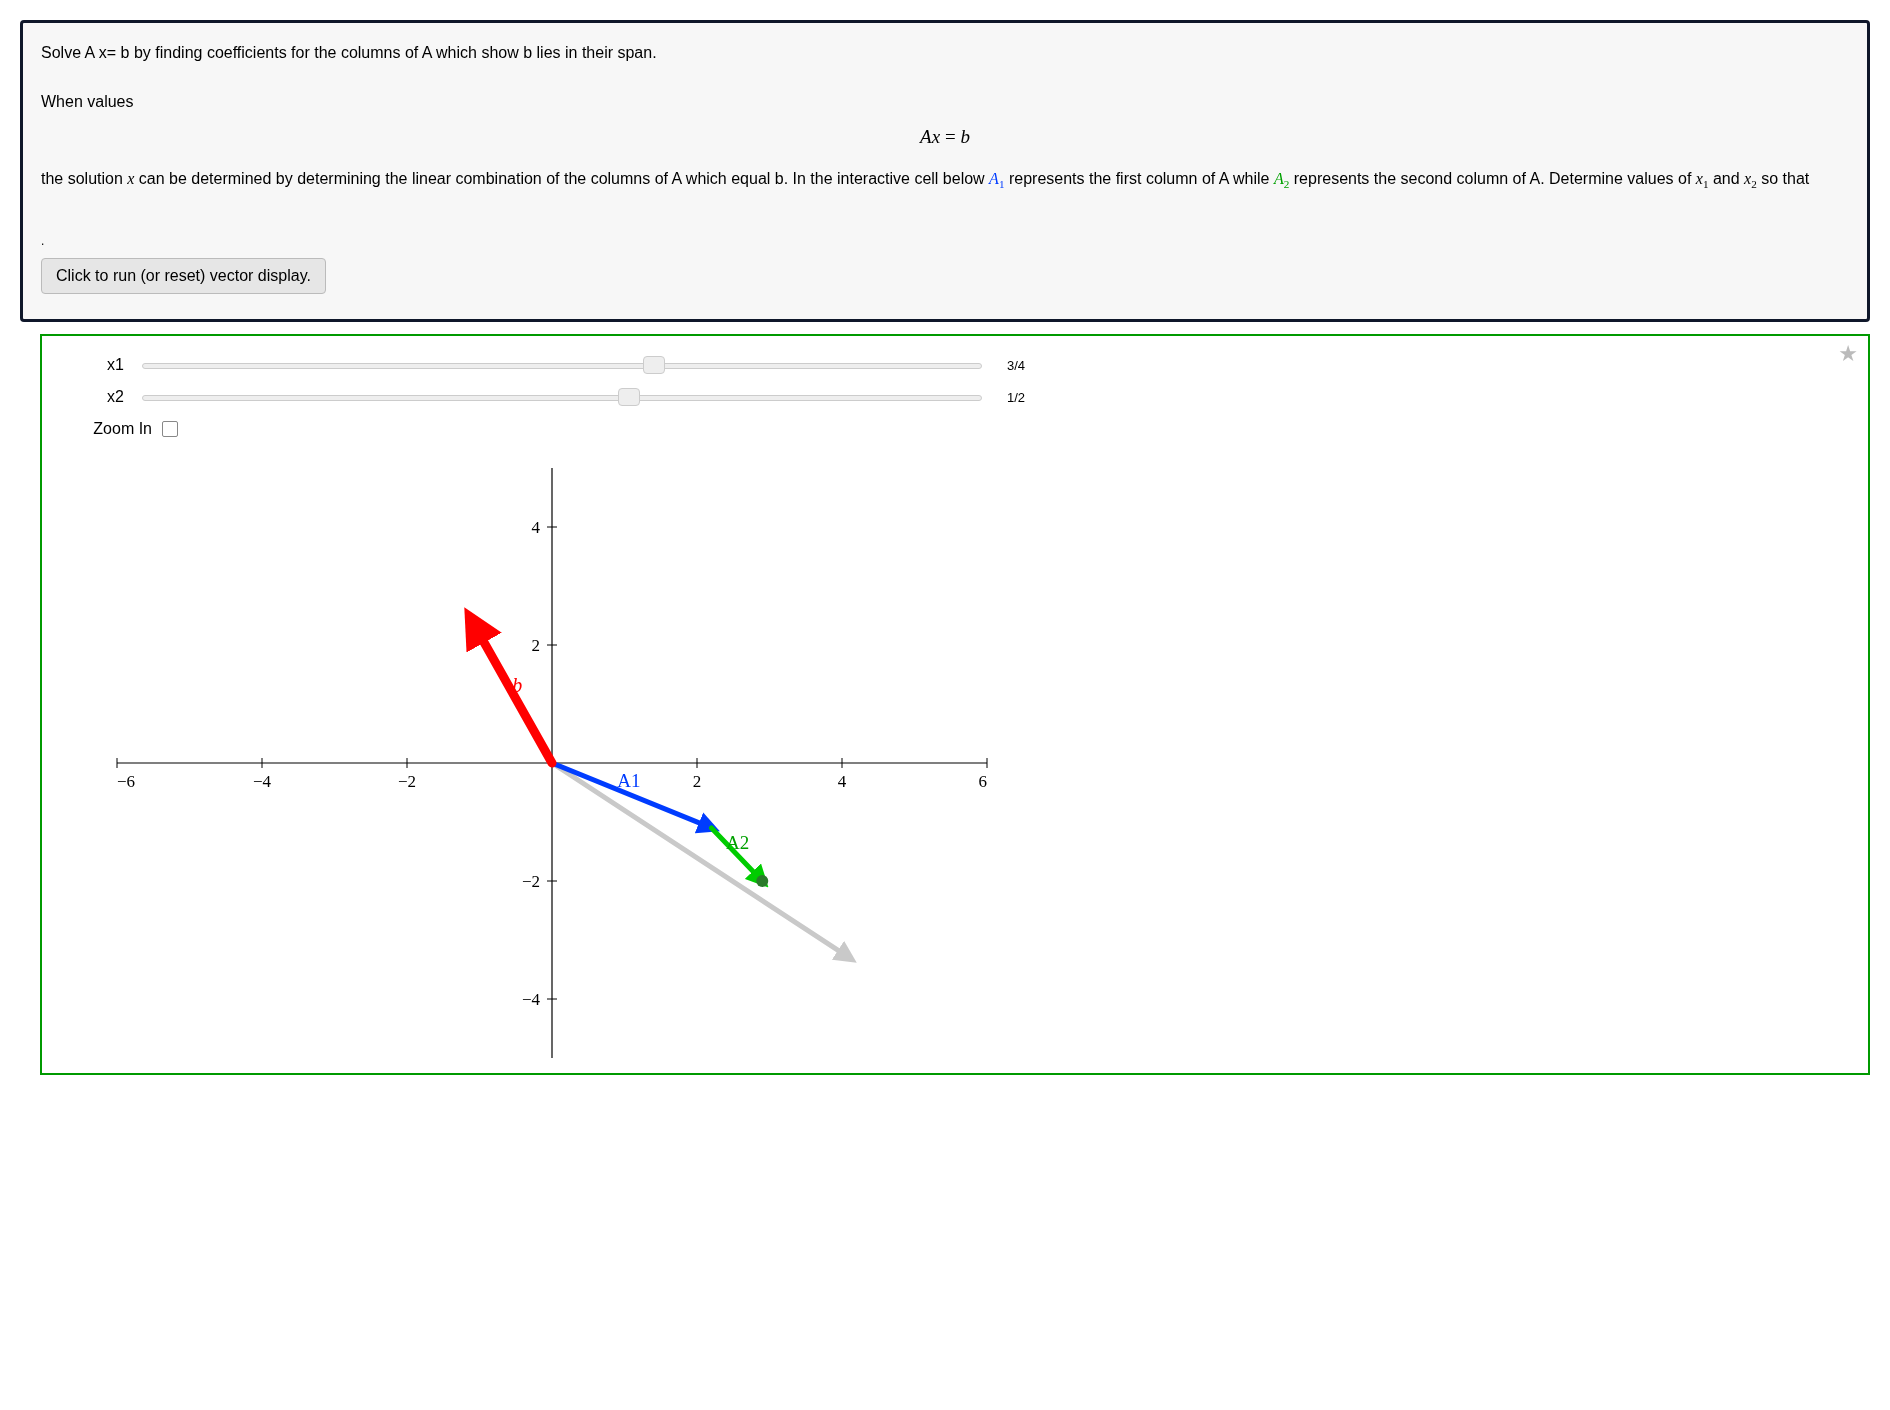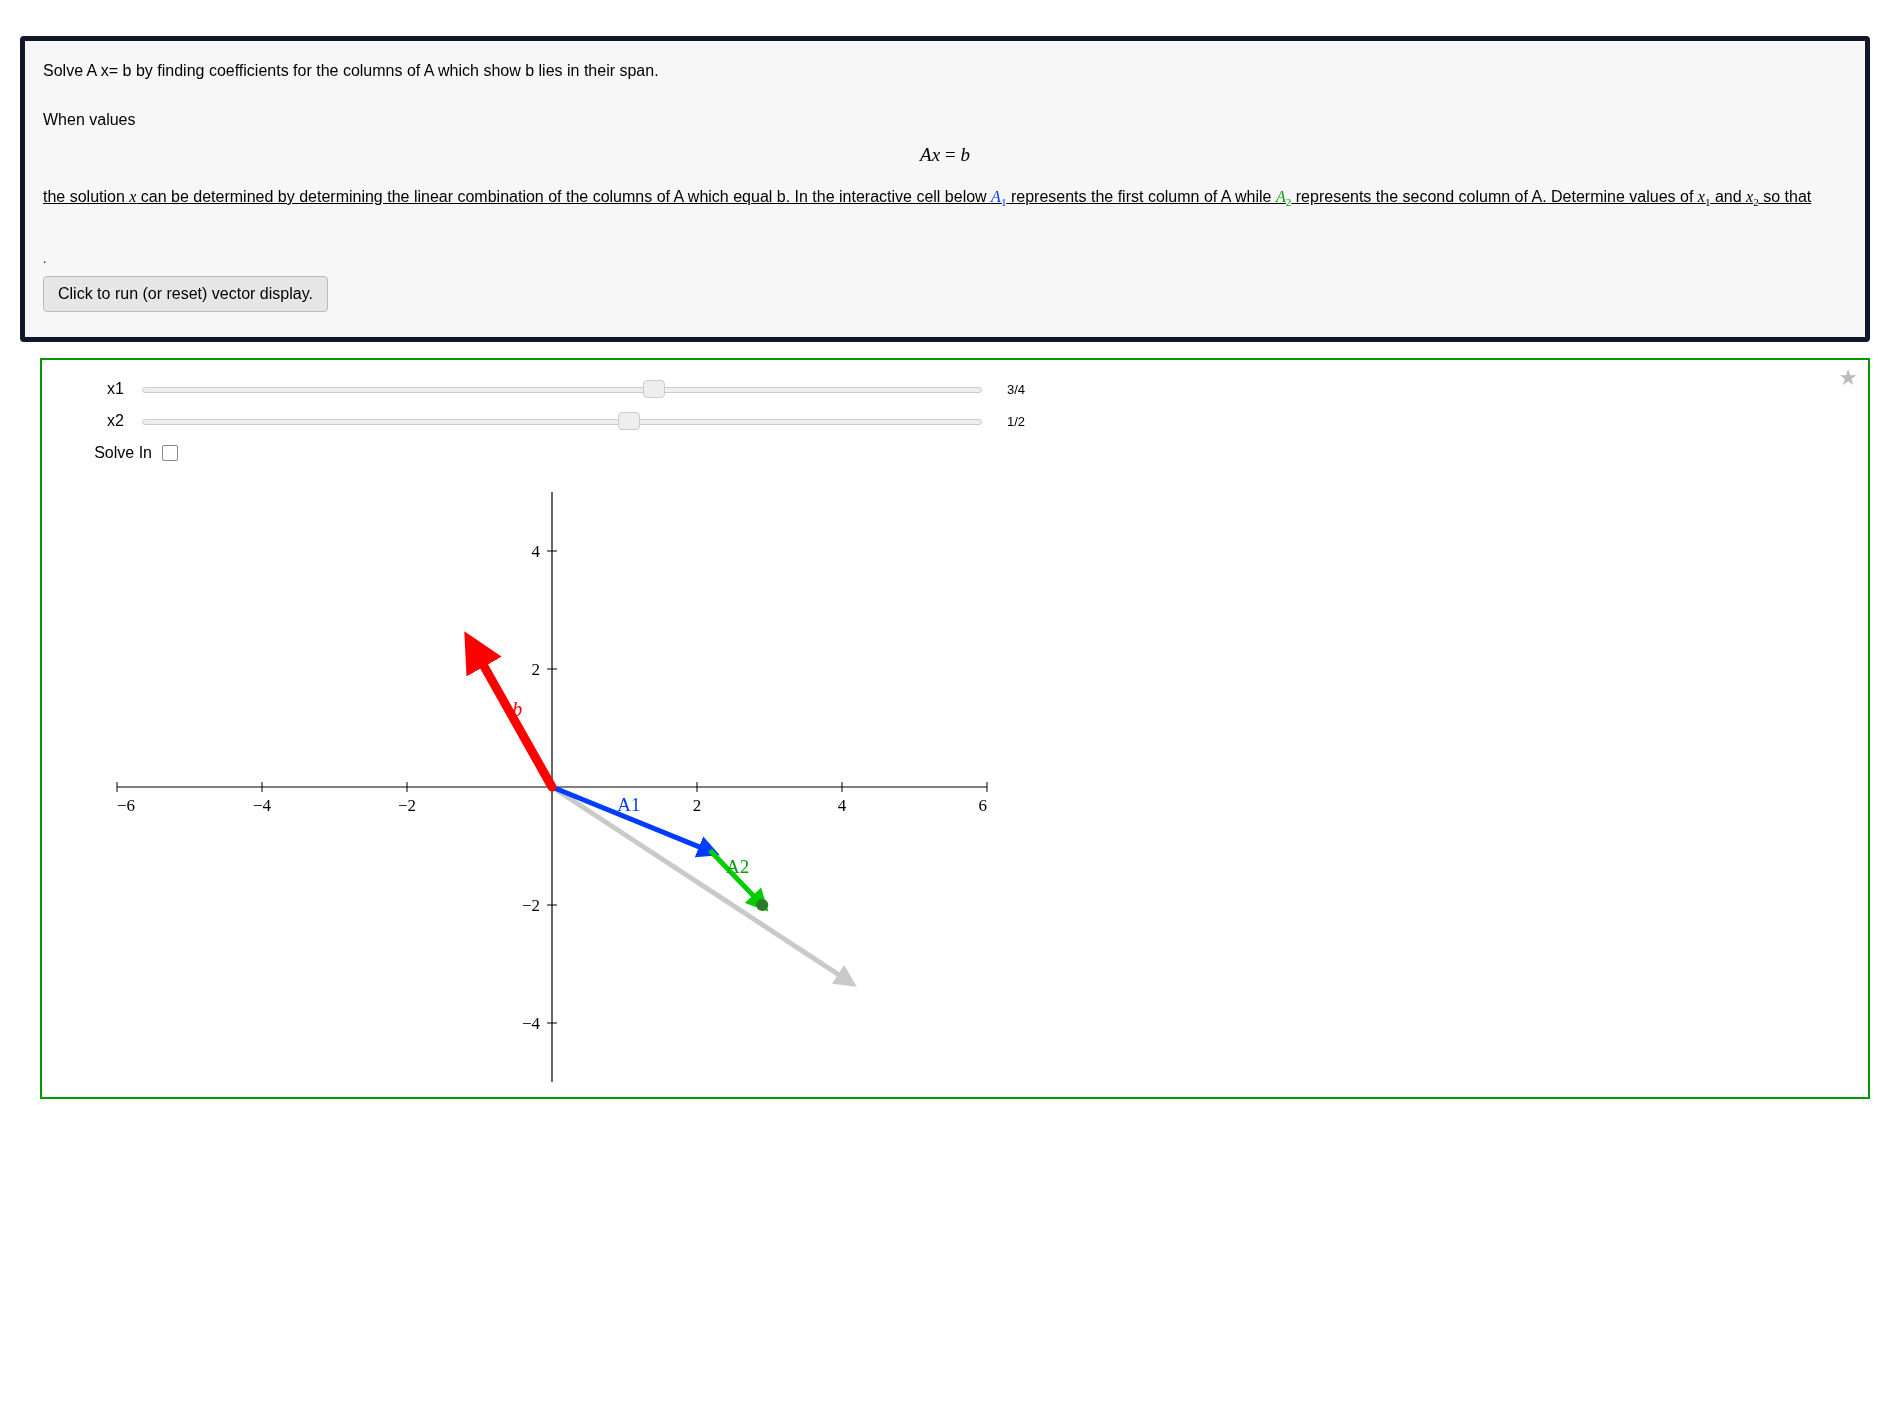--- a/index.html
+++ b/index.html
@@ -10,23 +10,23 @@
     font-size: 15px;
     color: #000;
     background: #fff;
   }
   .page {
     width: 1890px;
     height: 1410px;
     padding: 20px 0 0 0;
   }
   .content-box {
-    margin: 16px 20px;
+    margin: 0 20px;
     background: #f7f7f7;
-    border: 5px solid #0f172a;
+    border: 3px solid #0f172a;
     border-radius: 4px;
     padding: 18px 18px 25px 18px;
   }
   .title {
     font-size: 16px;
     margin-bottom: 28px;
     line-height: 1.5;
   }
   .when {
     font-size: 16px;
@@ -35,21 +35,20 @@
   .eq {
     text-align: center;
     font-family: Liberation Serif, serif;
     font-size: 19px;
     margin: 10px 0 18px 0;
   }
   .body-text {
     font-size: 16px;
     line-height: 1.6;
     margin-bottom: 12px;
-    text-decoration: underline;
   }
   .mathvar { font-family: "Cambria Math", serif; font-style: italic; }
   .sub { font-size: 0.7em; vertical-align: sub; font-style: normal;}
   .A1 { color: #003cff; font-family: serif; font-style: italic;}
   .A2 { color: #00a000; font-family: serif; font-style: italic;}
 
   .run-btn {
     margin-top: 30px;
     display: inline-block;
     padding: 8px 14px;
@@ -162,21 +161,21 @@
     <div class="control-row">
       <div class="control-label">x2</div>
       <div class="slider-holder">
         <div class="slider-track"></div>
         <div class="slider-thumb" id="thumb-x2" style="left: 58%;"></div>
       </div>
       <div class="slider-value">1/2</div>
     </div>
 
     <div class="control-row">
-      <div class="zoom-label">Solve In</div>
+      <div class="zoom-label">Zoom In</div>
       <div class="checkbox"></div>
     </div>
 
     <div class="plot">
       <svg id="plot-svg" width="900" height="600" viewBox="0 0 900 600">
           <defs>
             <marker id="ah-red" viewBox="0 0 10 10" refX="6" refY="5" markerWidth="4.5" markerHeight="4.5" orient="auto-start-reverse">
               <path d="M 0 0 L 10 5 L 0 10 z" fill="#ff0000"></path>
             </marker>
             <marker id="ah-blue" viewBox="0 0 10 10" refX="6" refY="5" markerWidth="4.5" markerHeight="4.5" orient="auto-start-reverse">

